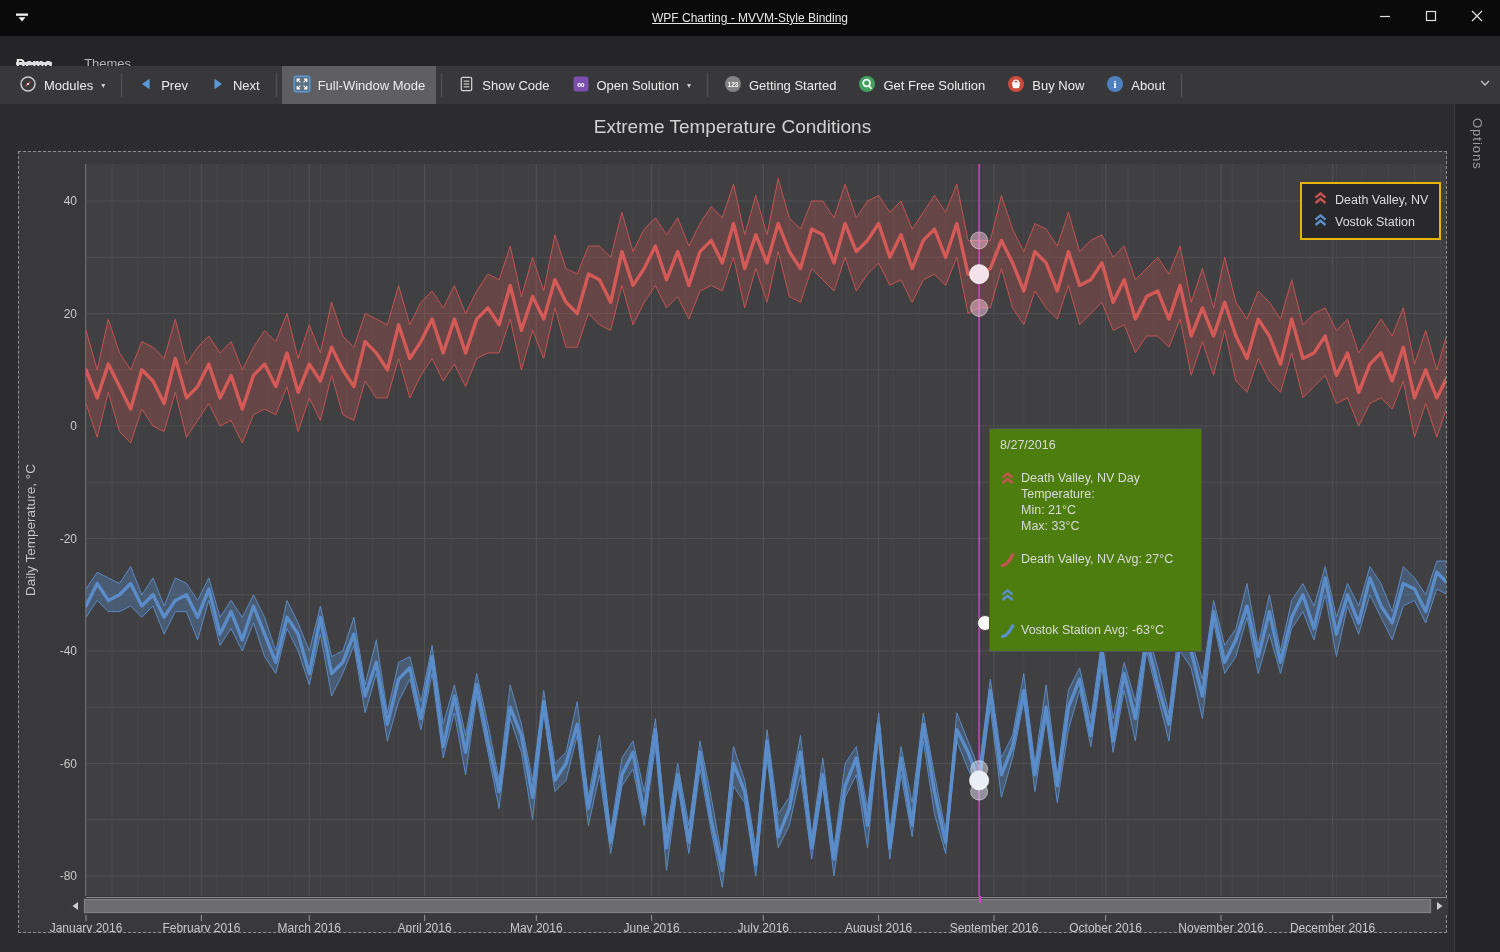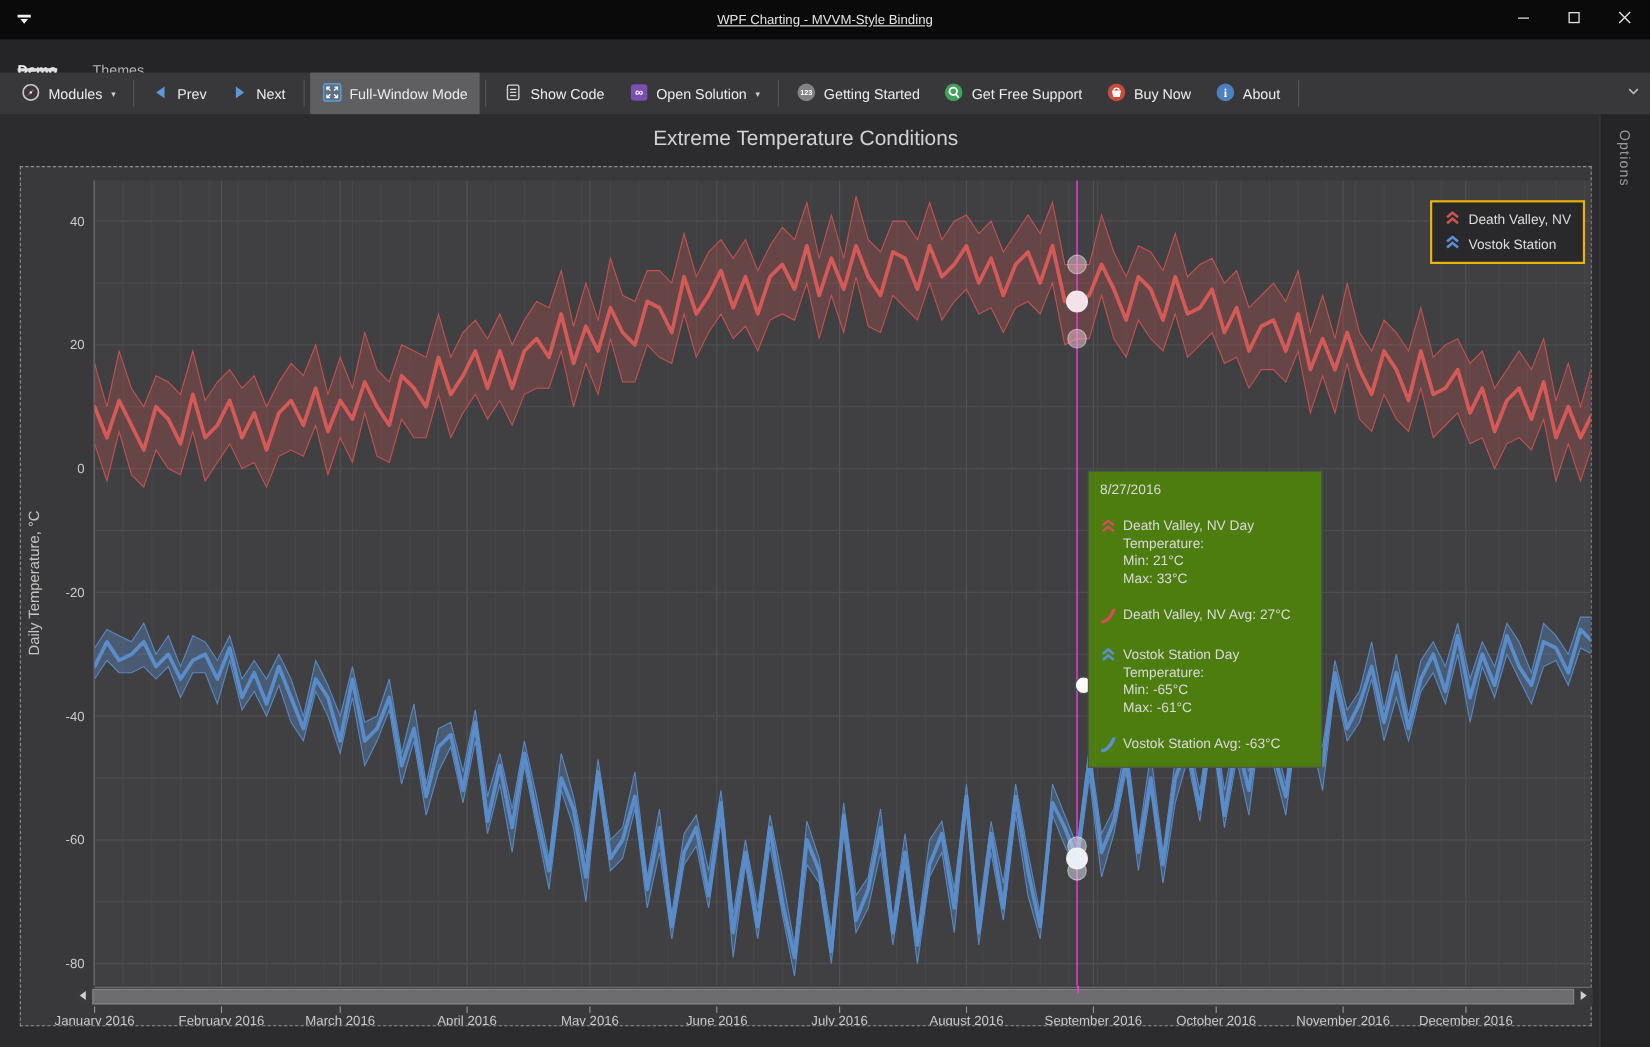--- a/index.html
+++ b/index.html
@@ -151,21 +151,21 @@
           <text x="9" y="11.6" text-anchor="middle" fill="#ffffff" font-size="6.6" font-weight="bold" font-family="Liberation Sans,sans-serif">123</text>
         </svg></span>
       <span>Getting Started</span>
     </div>
     <div class="tb-btn">
       <span><svg width="18" height="18" viewBox="0 0 18 18">
           <circle cx="9" cy="9" r="8" fill="#42a15d"></circle>
           <circle cx="8.6" cy="8" r="3.4" fill="none" stroke="#ffffff" stroke-width="1.7"></circle>
           <line x1="11" y1="10.8" x2="13" y2="13.2" stroke="#ffffff" stroke-width="1.7" stroke-linecap="round"></line>
         </svg></span>
-      <span>Get Free Support</span>
+      <span>Get Free Solution</span>
     </div>
     <div class="tb-btn">
       <span><svg width="18" height="18" viewBox="0 0 18 18">
           <circle cx="9" cy="9" r="8" fill="#cb4a3e"></circle>
           <path d="M6.6,7.2 C6.6,4.4 11.4,4.4 11.4,7.2" fill="none" stroke="#ffffff" stroke-width="1.3"></path>
           <path d="M4.8,7.2 h8.4 l-1.1,5.2 a1,1 0 0 1 -1,0.8 h-4.2 a1,1 0 0 1 -1,-0.8 Z" fill="#ffffff"></path>
         </svg></span>
       <span>Buy Now</span>
     </div>
     <div class="tb-btn">
@@ -377,25 +377,20 @@
             </svg></span>
           <div>
             <div class="tt-line">Death Valley, NV Avg: 27°C</div>
           </div>
         </div>
         <div class="tt-row">
           <span class="tt-icon"><svg width="15" height="13" viewBox="0 0 14 13">
               <path d="M2,5.6 L7,1.4 L12,5.6" fill="none" stroke="#5b8fce" stroke-width="2.4"></path>
               <path d="M2,11 L7,6.8 L12,11" fill="none" stroke="#5b8fce" stroke-width="2.4"></path>
             </svg></span>
-          <div>
-            <div class="tt-line">Vostok Station Day Temperature:</div>
-            <div class="tt-line">Min: -65°C</div>
-            <div class="tt-line">Max: -61°C</div>
-          </div>
         </div>
         <div class="tt-row">
           <span class="tt-icon"><svg width="15" height="14" viewBox="0 0 14 14">
               <path d="M2,12.5 C6,11.5 9.5,7.5 12,1.8" fill="none" stroke="#5b8fce" stroke-width="3.2" stroke-linecap="round"></path>
             </svg></span>
           <div>
             <div class="tt-line">Vostok Station Avg: -63°C</div>
           </div>
         </div>
       </div>

